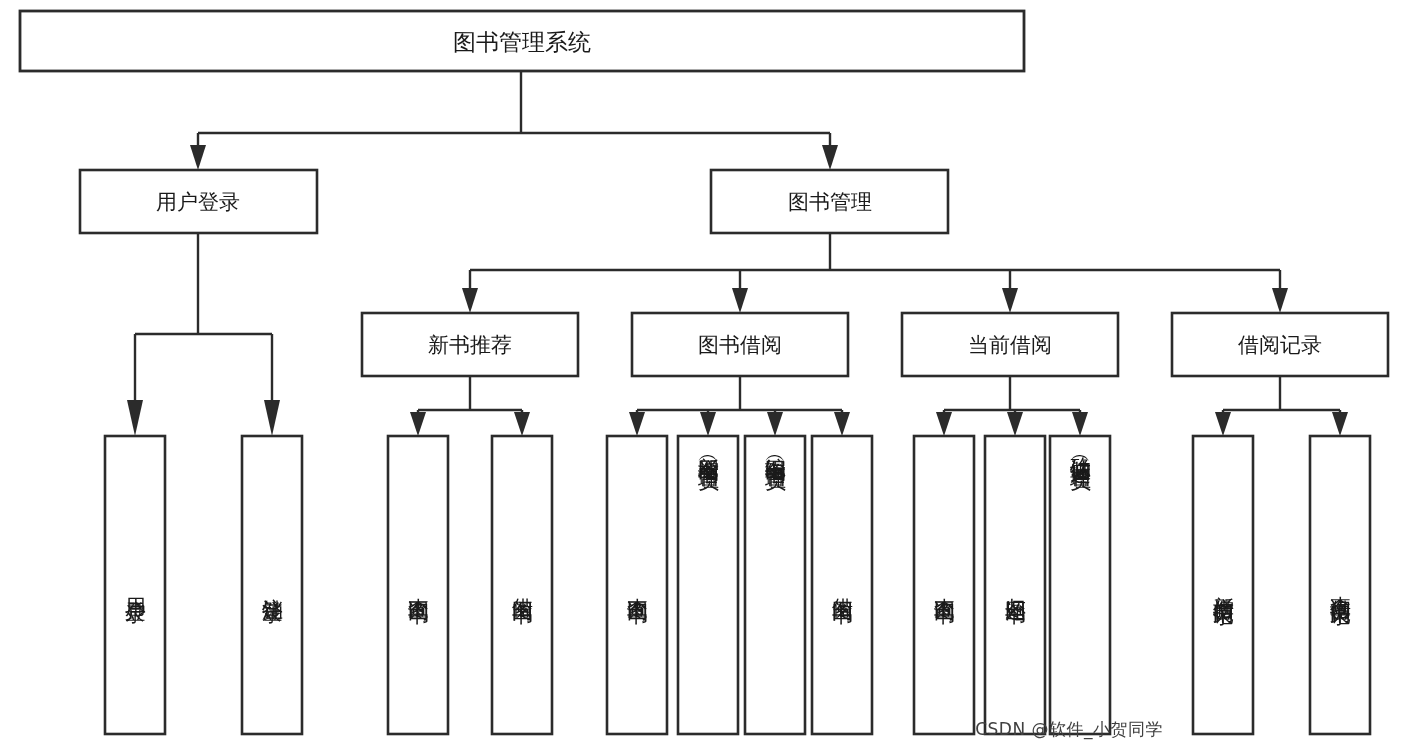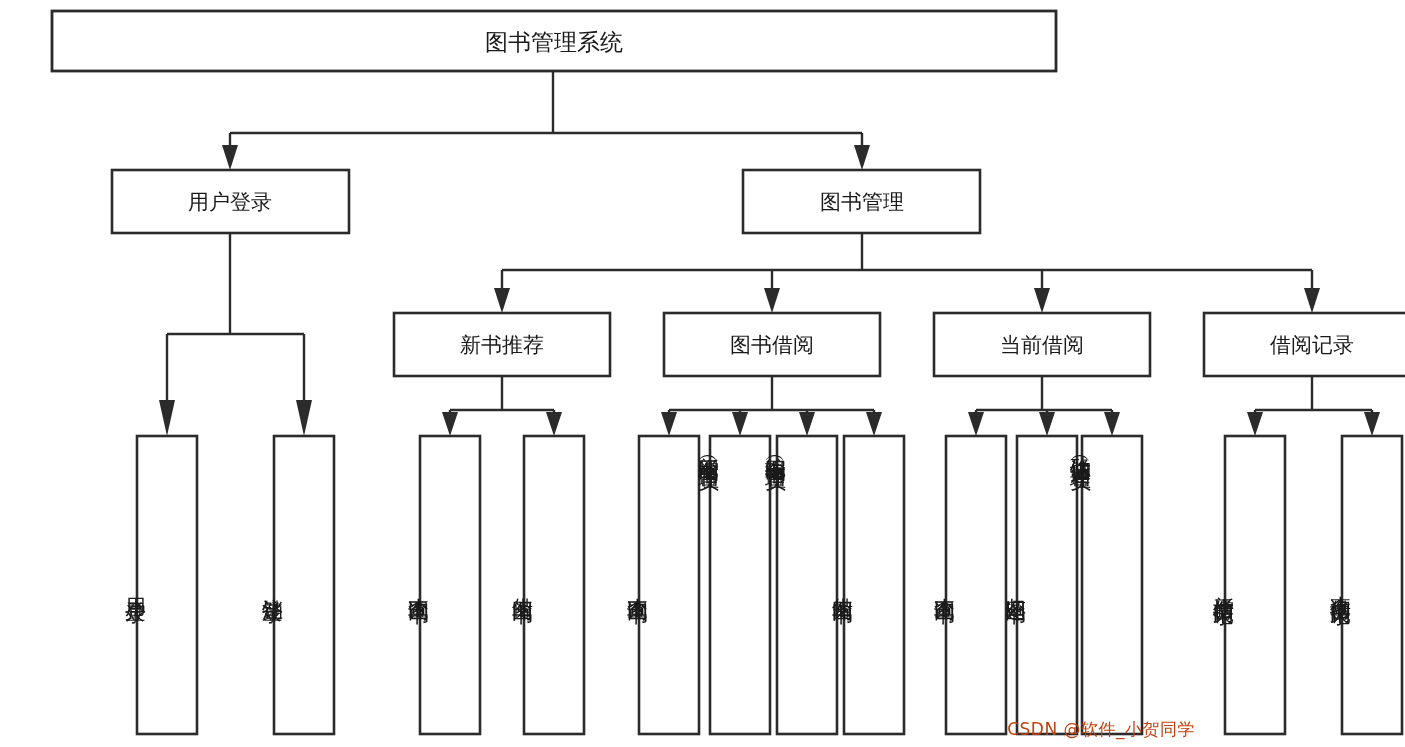--- a/index.html
+++ b/index.html
@@ -11,21 +11,20 @@
     width: 1405px;
     height: 747px;
     font-family: "DejaVu Sans", "Liberation Sans", sans-serif;
     overflow: hidden;
     position: relative;
   }
   #diagram-root {
     position: relative;
     width: 1171px;
     height: 747px;
-    padding-left: 32px;
   }
   svg#org-chart {
     display: block;
     width: 1405px;
     height: 747px;
   }
   .node-box {
     fill: #ffffff;
     stroke: #2b2b2b;
     stroke-width: 2.6;
@@ -71,21 +70,21 @@
     letter-spacing: 2px;
     color: #1a1a1a;
     white-space: nowrap;
   }
   .watermark {
     position: absolute;
     right: 8px;
     bottom: 6px;
     font-family: "DejaVu Sans", "Liberation Sans", sans-serif;
     font-size: 17px;
-    color: #c2410c;
+    color: #404040;
     letter-spacing: 0.5px;
     white-space: nowrap;
   }
 </style>
 </head>
 <body>
 
 <div id="diagram-root">
 
   <svg id="org-chart" viewBox="0 0 1405 747">

